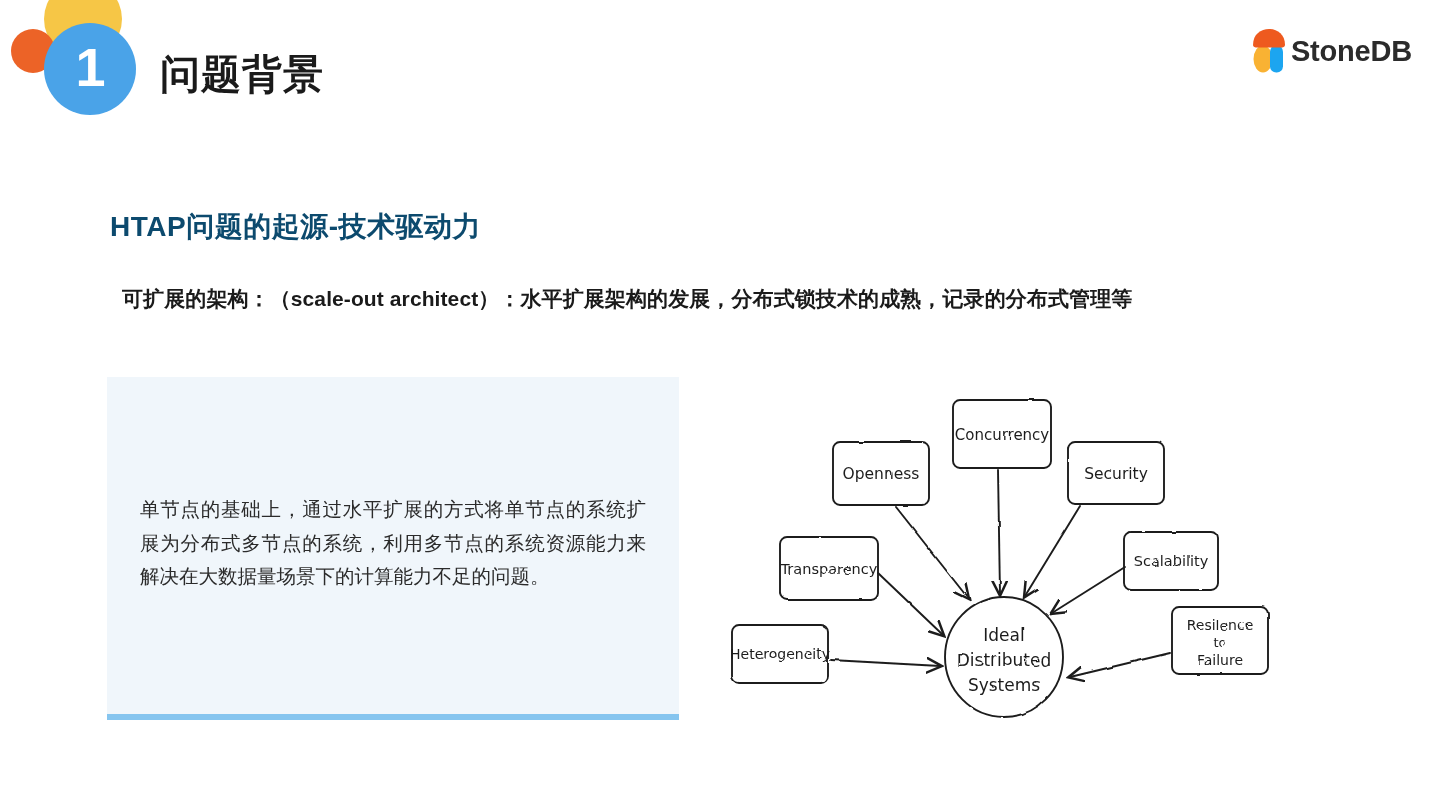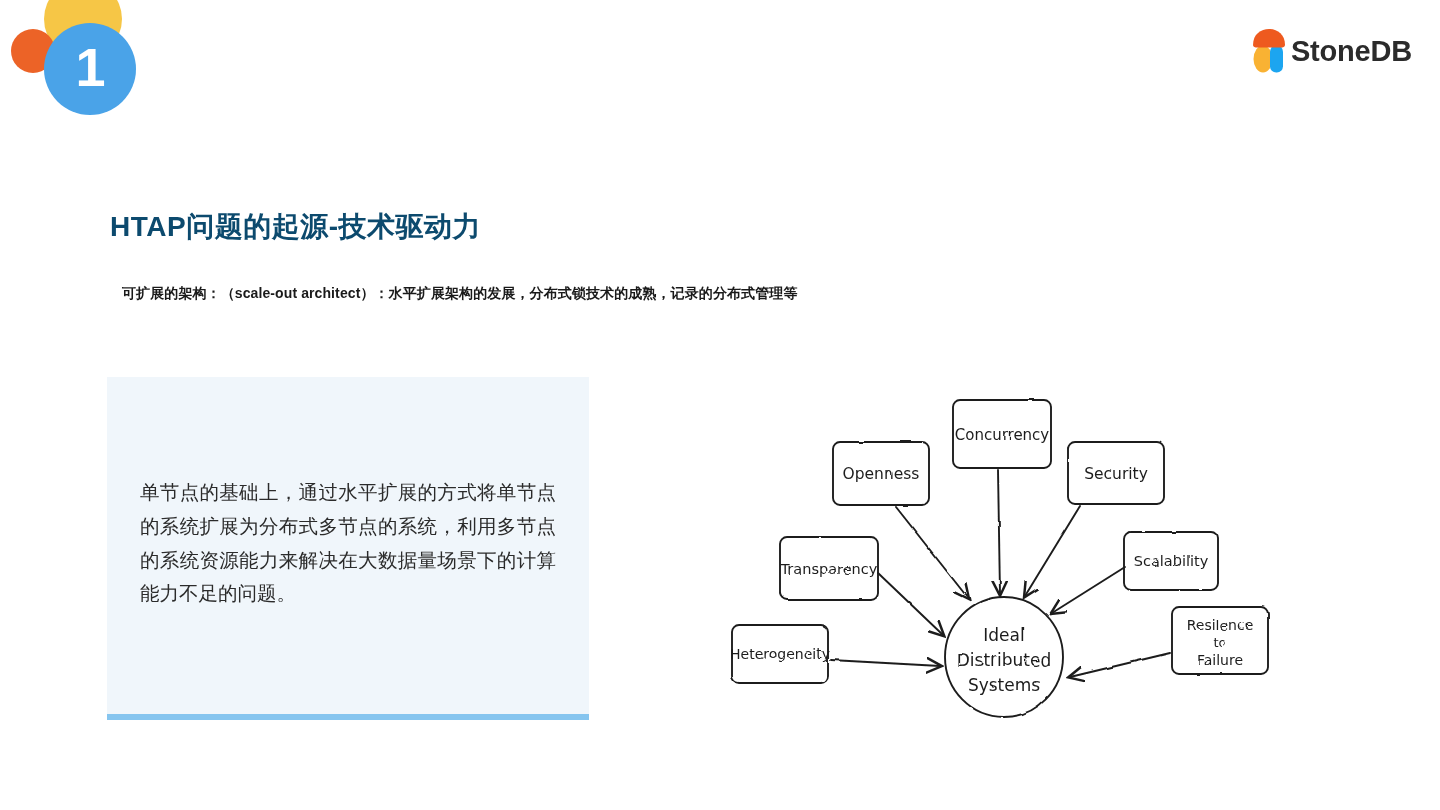--- a/index.html
+++ b/index.html
@@ -98,33 +98,33 @@
     font-weight: bold;
     color: #0c4a6e;
     letter-spacing: 0.5px;
   }
 
   
   .lead-line {
     position: absolute;
     left: 122px;
     top: 285px;
-    font-size: 14px;
+    font-size: 21px;
     font-weight: bold;
     color: #1a1a1a;
     white-space: nowrap;
     letter-spacing: 0.1px;
   }
 
   
   .callout {
     position: absolute;
     left: 107px;
     top: 377px;
-    width: 482px;
+    width: 572px;
     height: 343px;
     background: #f0f6fb;
     box-sizing: border-box;
     border-bottom: 6px solid #86c5ef;
     display: flex;
     align-items: center;
   }
   .callout-text {
     padding: 0 33px 4px 33px;
     font-size: 19.5px;
@@ -155,20 +155,21 @@
 <body>
 
 <div class="slide">
 
   <div class="deco-circle deco-yellow"></div>
   <div class="deco-circle deco-orange"></div>
   <div class="badge-circle">
     <span class="badge-number">1</span>
   </div>
 
+  <div class="header-title">问题背景</div>
 
   <div class="logo">
     <span class="logo-mark">
       <svg viewBox="0 0 44 46" xmlns="http://www.w3.org/2000/svg">
         <ellipse cx="16" cy="31" rx="9.5" ry="13.5" fill="#f9b233"></ellipse>
         <rect x="23" y="17.5" width="13" height="27" rx="6.2" fill="#1ca5f0"></rect>
         <path d="M6 17 C6 6 14 1 22 1 C30 1 38 6 38 17 C38 19 36 19.6 33.5 19.6 L10.5 19.6 C8 19.6 6 19 6 17 Z" fill="#ee5a1f"></path>
       </svg>
     </span>
     <span class="logo-text">StoneDB</span>

